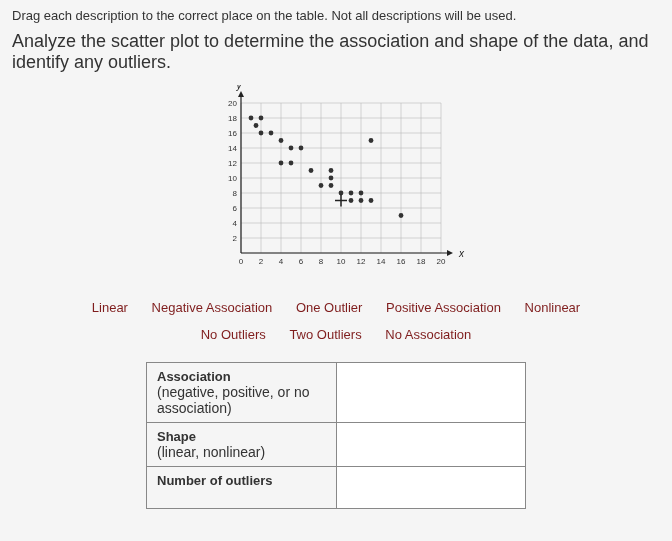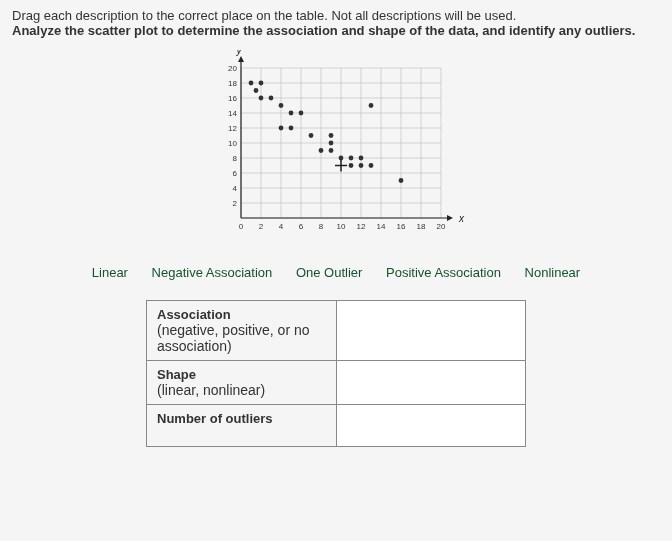--- a/index.html
+++ b/index.html
@@ -10,41 +10,42 @@
       height: 541px;
       padding: 8px 12px;
       color: #333;
       overflow: hidden;
     }
     .instruction1 {
       font-size: 13px;
       font-weight: 500;
     }
     .instruction2 {
-      font-size: 13px;
+      font-size: 18px;
       margin-bottom: 12px;
-      font-weight: 700;
+      font-weight: 400;
+      margin-top: 8px;
     }
     .chart-container {
       display: flex;
       justify-content: center;
       margin-bottom: 25px;
     }
     svg.scatter {
       display: block;
     }
     .options-container {
       text-align: center;
       margin: 0 auto 20px;
       max-width: 560px;
     }
     .option-row {
       margin-bottom: 12px;
       font-size: 13px;
-      color: #14532d;
+      color: #7f1d1d;
     }
     .option-item {
       display: inline-block;
       margin: 0 10px;
       cursor: move;
     }
     .answer-table {
       margin: 16px auto;
       border-collapse: collapse;
       width: 380px;
@@ -155,20 +156,25 @@
 </div>
 
 <div class="options-container">
   <div class="option-row">
     <span class="option-item">Linear</span>
     <span class="option-item">Negative Association</span>
     <span class="option-item">One Outlier</span>
     <span class="option-item">Positive Association</span>
     <span class="option-item">Nonlinear</span>
   </div>
+  <div class="option-row">
+    <span class="option-item">No Outliers</span>
+    <span class="option-item">Two Outliers</span>
+    <span class="option-item">No Association</span>
+  </div>
 </div>
 
 <table class="answer-table">
   <tbody>
       <tr>
     <td class="label-cell">
       <span>Association</span><br>
       <span class="sub">(negative, positive, or no association)</span>
     </td>
     <td class="drop-cell"></td>

